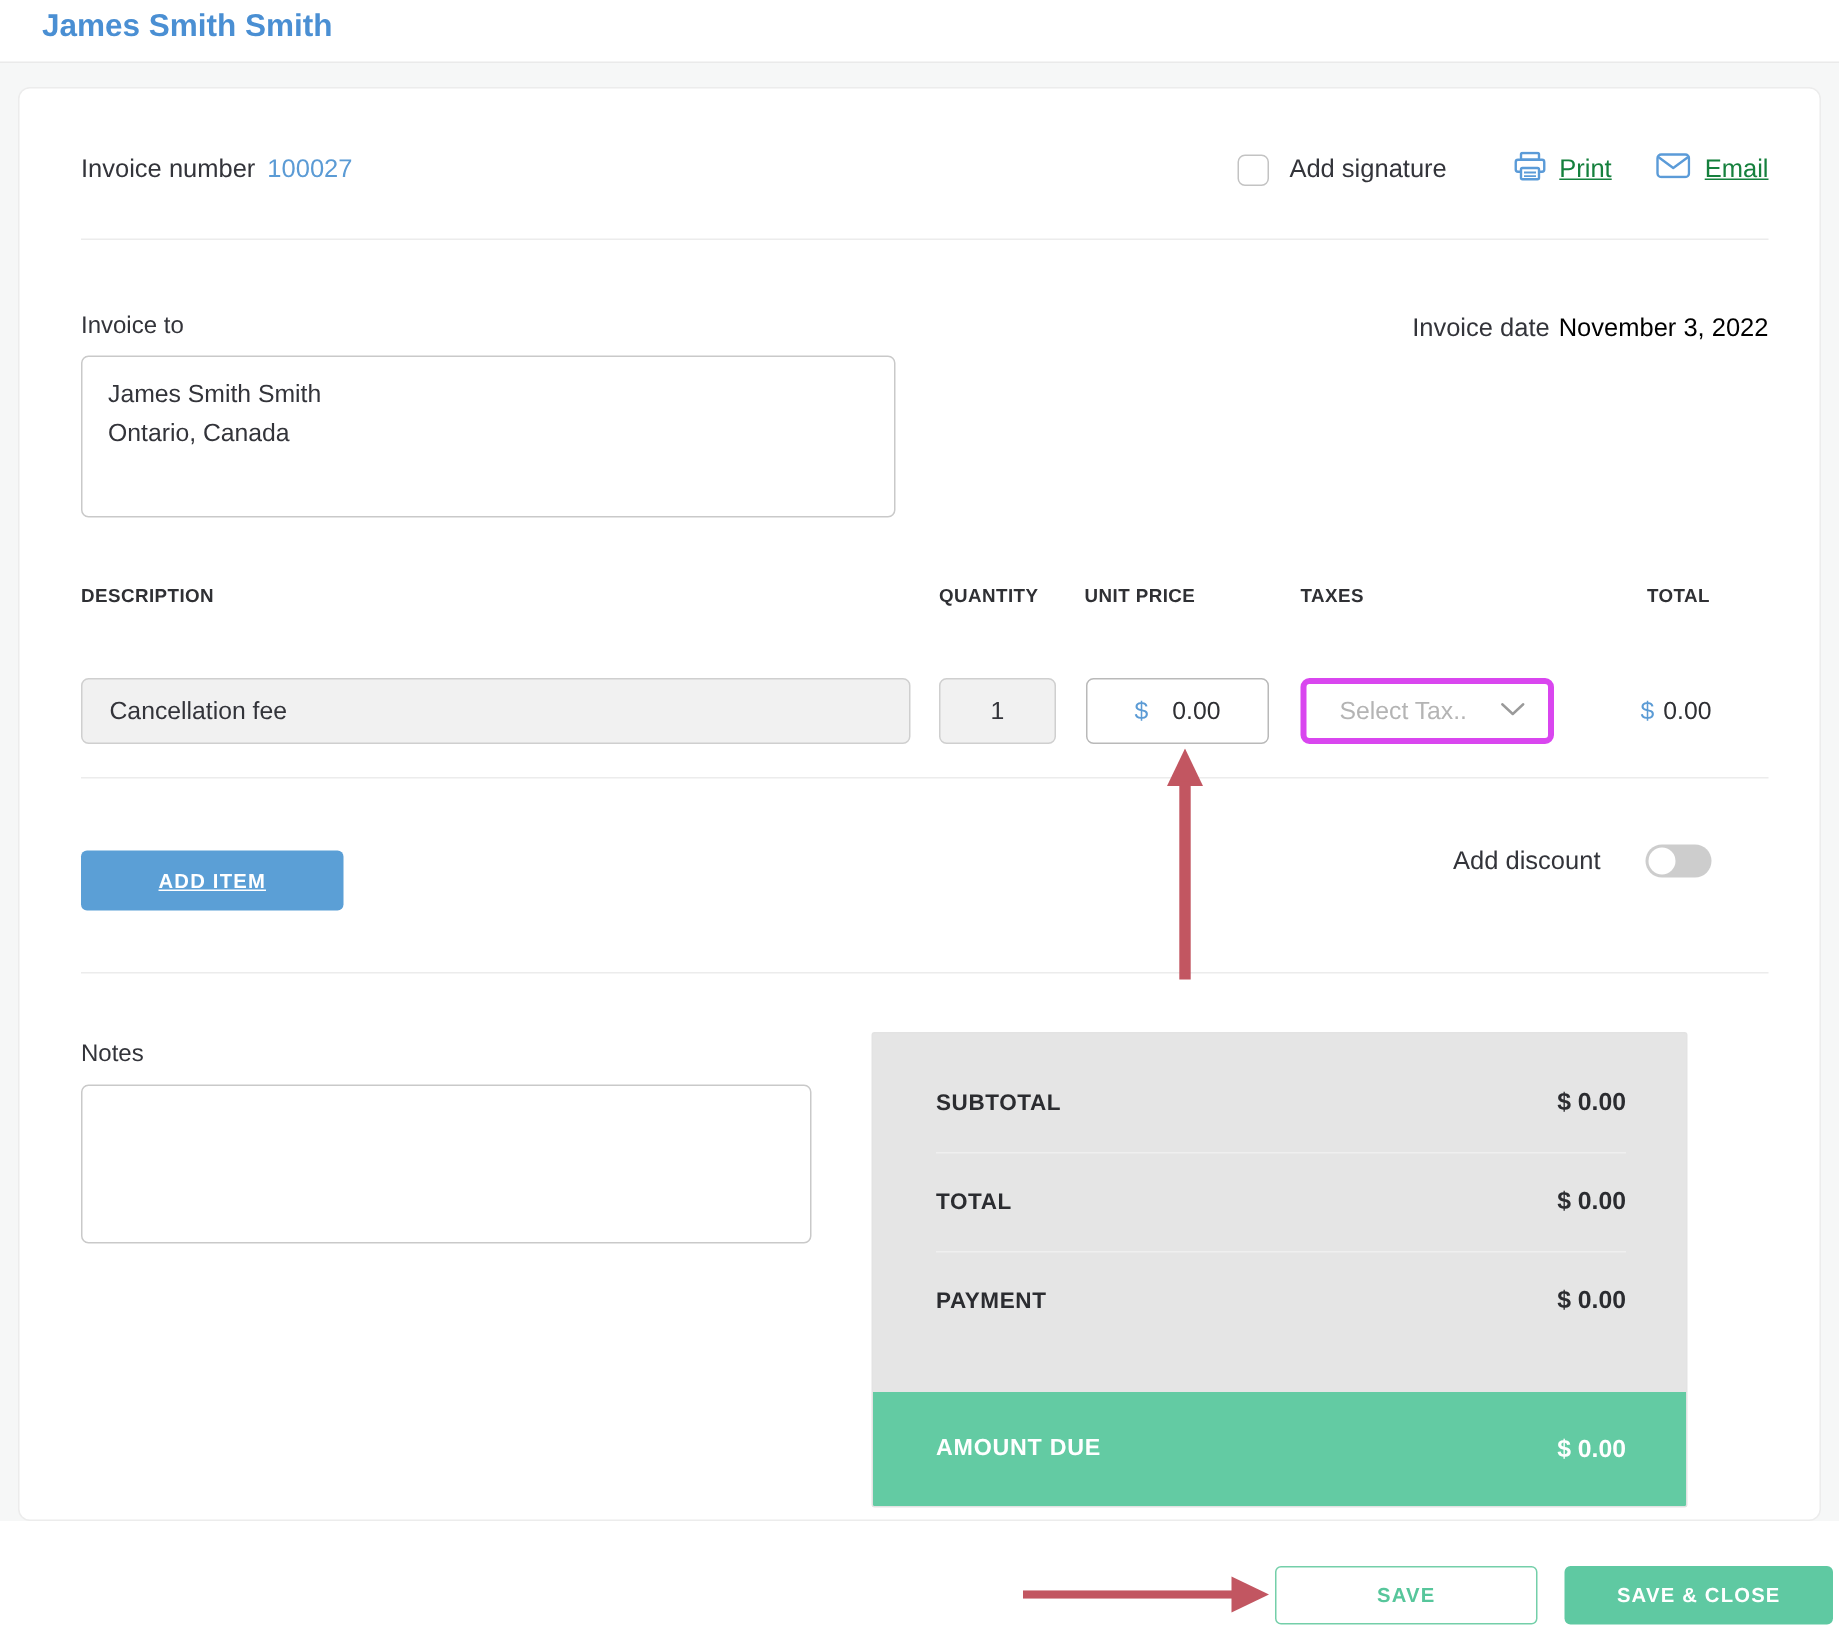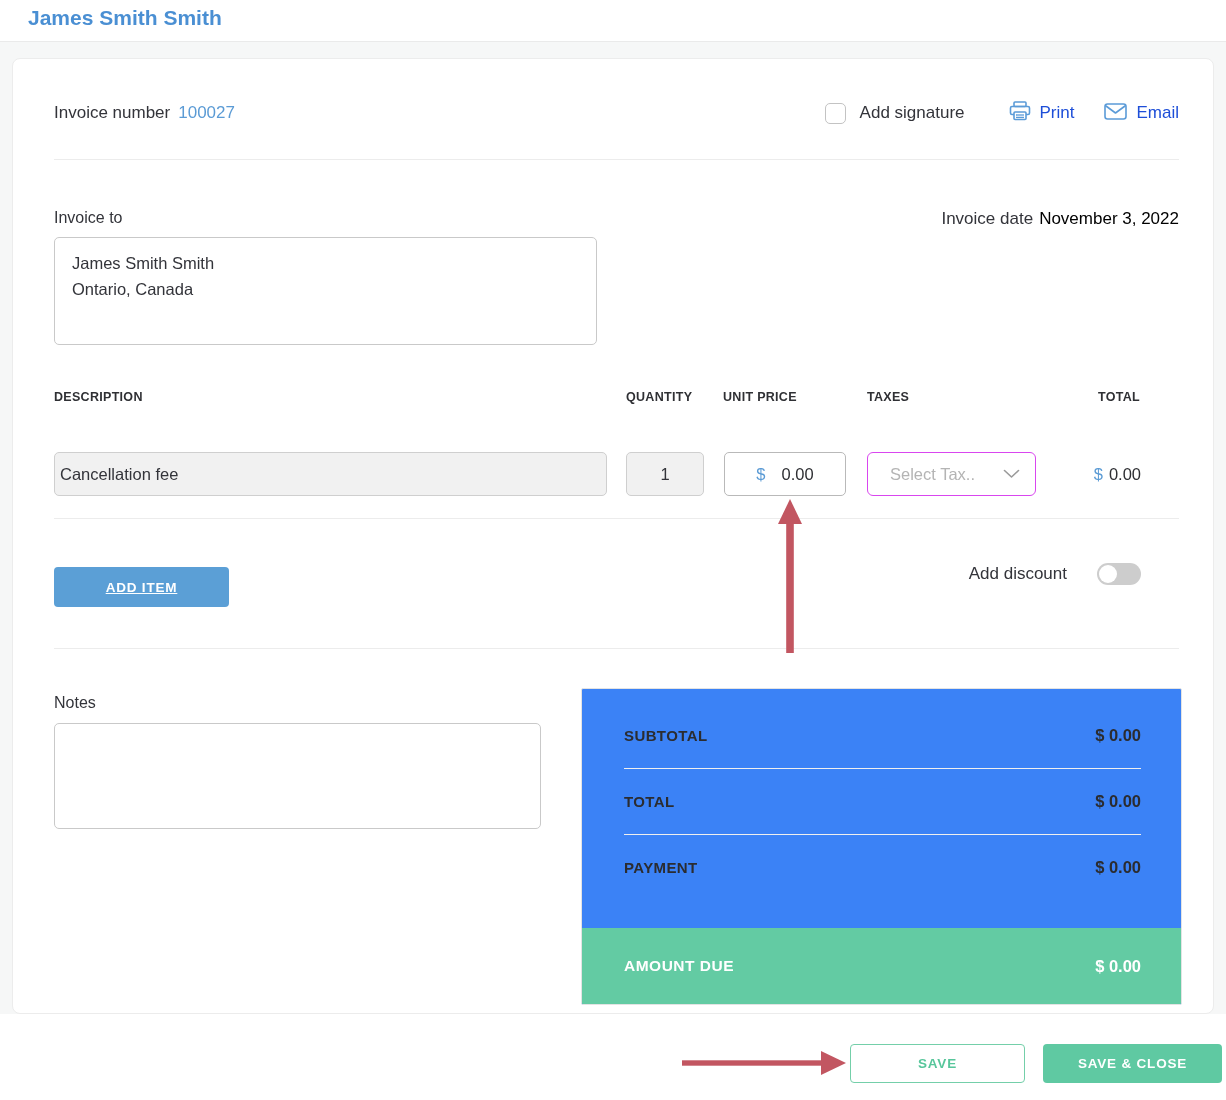--- a/index.html
+++ b/index.html
@@ -48,21 +48,21 @@
   }
   .checkbox {
     appearance:none; -webkit-appearance:none;
     width:21px; height:21px; border:1px solid #c3c3c3; border-radius:5px;
     background:#fff; cursor:pointer;
   }
   .sig-label { font-size:17px; color:#33343a; margin-left:14px; }
   .link-group { display:flex; align-items:center; gap:9px; cursor:pointer; }
   .link-group.print { margin-left:44px; }
   .link-group.email { margin-left:30px; }
-  .link-label { font-size:17px; color:#1d4ed8; }
+  .link-label { font-size:17px; color:#15803d;text-decoration:underline; }
   .hr { position:absolute; left:41px; right:34px; height:1px; background:#ececec; }
   .hr1 { top:100px; }
   .hr2 { top:459px; }
   .hr3 { top:589px; }
   .section-label { font-size:16px; color:#33343a; }
   .invoice-to-label { position:absolute; left:41px; top:150px; }
   .invoice-to-area {
     position:absolute; left:41px; top:178px; width:543px; height:108px;
     border:1px solid #c9c9c9; border-radius:5px; resize:none;
     font-family:"Liberation Sans","DejaVu Sans",sans-serif;
@@ -82,38 +82,38 @@
   }
   .th-desc { left:41px; }
   .th-qty { left:613px; }
   .th-price { left:710px; }
   .th-taxes { left:854px; }
   .th-total { right:73px; }
   .item-row { position:absolute; left:0; top:393px; width:1202px; height:44px; }
   .desc-input {
     position:absolute; left:41px; top:0; width:553px; height:44px;
     background:#f1f1f1; border:1px solid #cfcfcf; border-radius:5px;
-    font-family:inherit; font-size:16.5px; color:#33343a; padding:0 5px; outline:none;
+    font-family:inherit; font-size:16.5px; color:#33343a; padding:0 18px; outline:none;
   }
   .qty-input {
     position:absolute; left:613px; top:0; width:78px; height:44px;
     background:#f1f1f1; border:1px solid #cfcfcf; border-radius:5px;
     font-family:inherit; font-size:16.5px; color:#33343a; text-align:center; outline:none;
   }
   .price-box {
     position:absolute; left:711px; top:0; width:122px; height:44px;
     background:#fff; border:1px solid #b9b9b9; border-radius:5px;
     display:flex; align-items:center; justify-content:center; gap:16px;
     font-size:16.5px; cursor:text;
   }
   .cur { color:#5b9bd5; }
   .price-val { color:#2e2f33; }
   .tax-select {
     position:absolute; left:854px; top:0; width:169px; height:44px;
-    background:#fff; border:1px solid #d946ef; border-radius:6px;
+    background:#fff; border:4px solid #d946ef; border-radius:6px;
     display:flex; align-items:center; justify-content:space-between;
     padding:0 15px 0 22px; cursor:pointer;
   }
   .tax-placeholder { font-size:16.5px; color:#b4b4b4; }
   .row-total {
     position:absolute; right:74px; top:0; height:44px;
     display:flex; align-items:center; gap:6px; font-size:16.5px;
   }
   .row-total .amt { color:#2e2f33; }
   
@@ -137,22 +137,22 @@
   }
   
   .notes-label { position:absolute; left:41px; top:635px; }
   .notes-area {
     position:absolute; left:41px; top:664px; width:487px; height:106px;
     border:1px solid #c9c9c9; border-radius:5px; resize:none; outline:none;
     font-family:inherit; font-size:16px; padding:12px 14px; background:#fff; color:#33343a;
   }
   
   .summary {
-    position:absolute; left:568px; top:629px; width:601px; height:317px;
-    border:1px solid #e3e3e3; border-radius:2px; background:#3b82f6; overflow:hidden;
+    position:absolute; left:568px; top:629px; width:544px; height:317px;
+    border:1px solid #e3e3e3; border-radius:2px; background:#e5e5e5; overflow:hidden;
   }
   .sum-rows { padding-top:14px; }
   .sum-row {
     height:65px; display:flex; align-items:center; justify-content:space-between;
     padding:0 40px 0 42px;
   }
   .sum-label { font-size:15px; font-weight:700; color:#2b2c30; letter-spacing:0.4px; }
   .sum-value { font-size:16.5px; font-weight:700; color:#2b2c30; }
   .sum-div { height:1px; background:#efefef; margin:0 40px 0 42px; }
   .amount-due {

